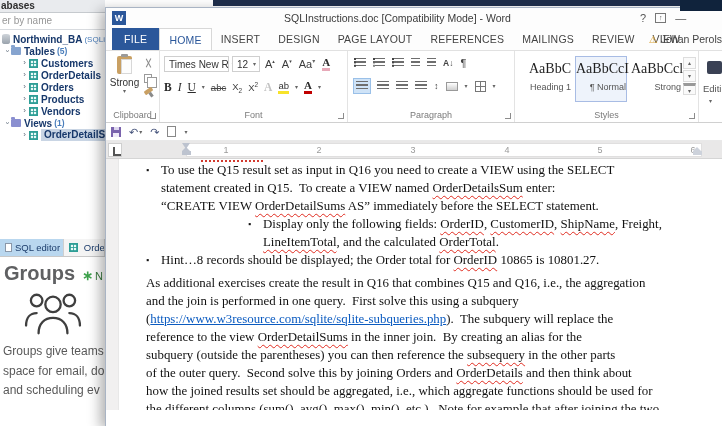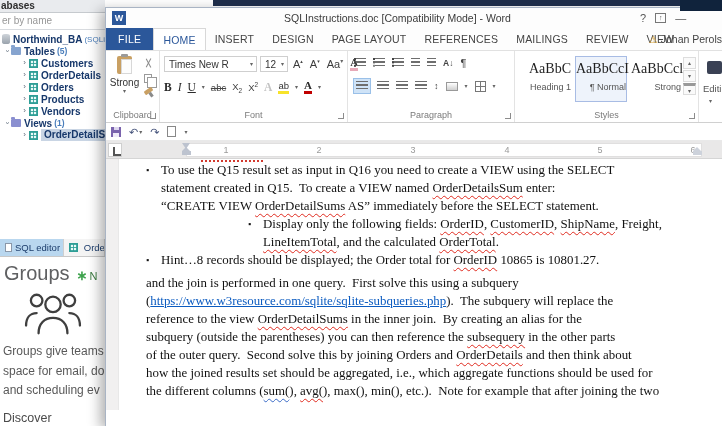--- a/index.html
+++ b/index.html
@@ -26,41 +26,41 @@
 .lbl-box{padding:0 3px;line-height:12px}
 .sel .lbl-box{background:#c9d5e4}
 .editor-tabs{position:absolute;left:0;top:239px;width:105px;height:18px;display:flex;border-bottom:1px solid #c8c8c8;background:#ececec}
 .etab{display:flex;align-items:center;gap:3px;padding:0 5px;font-size:9.5px;color:#1b3c6b;background:#f4f4f4;border-right:1px solid #cfcfcf;height:100%;white-space:nowrap;overflow:hidden}
 .etab.active{background:#b9d7ef}
 .doc-ic{width:7px;height:9px;border:1px solid #8a97a8;background:#fff;flex:0 0 auto}
 
 
 .groups{position:absolute;left:0;top:258px;width:105px;height:168px;background:#fff}
 .groups-head{display:flex;align-items:flex-end;gap:7px;padding:4px 0 0 4px}
-.groups-title{font-size:20px;color:#5f6062;font-weight:400}
+.groups-title{font-size:20px;color:#5f6062;font-weight:700}
 .new-btn{font-size:11px;color:#3a7a3f;display:flex;align-items:center;gap:2px;padding-bottom:3px}
 .star{color:#3DA24C;font-size:13px;font-weight:bold;line-height:10px}
 .people{display:block;margin:4px auto 0}
 .gdesc{font-size:12px;color:#595959;line-height:19.5px;padding-left:3px;margin-top:3px;white-space:nowrap}
 .discover{font-size:12.5px;color:#4a4a4a;padding-left:3px;margin-top:10px}
 
 
 .top-strip{position:absolute;left:213px;top:0;width:509px;height:6px;background:#1e2d49;z-index:4}
 .corner-block{position:absolute;left:680px;top:0;width:42px;height:11px;background:#10233c;z-index:6}
 
 
 .word{position:absolute;left:105px;top:7px;width:617px;height:419px;background:#fff;z-index:3;border:1px solid #a9b4c4;border-right:none;border-bottom:none;box-shadow:-5px 3px 12px rgba(0,0,0,.3)}
 .titlebar{position:relative;height:20px;background:#fdfdfd}
 .word-logo{position:absolute;left:6px;top:3px;width:14px;height:14px;background:#2B579A;color:#fff;font-size:9px;font-weight:bold;text-align:center;line-height:14px}
 .title{position:absolute;left:178px;top:0;height:20px;line-height:20px;font-size:10.5px;color:#3b3b3b;white-space:nowrap}
 .win-controls{position:absolute;left:534px;top:0;height:20px;display:flex;align-items:center;gap:9px;color:#555;font-size:11px}
 .ribbon-opts{width:11px;height:10px;border:1px solid #777;font-size:7px;line-height:8px;text-align:center;color:#555}
 
 .tabrow{position:relative;height:22px;display:flex;align-items:stretch;font-size:10.5px;color:#444;background:#fdfdfd}
-.file-tab{background:#2B579A;color:#fff;padding:0 12px;display:flex;align-items:center;letter-spacing:.3px}
+.file-tab{background:#2B579A;color:#fff;padding:0 12px;display:flex;align-items:center;margin-left:6px;letter-spacing:.3px}
 .rtab{padding:0 9px;display:flex;align-items:center;letter-spacing:.2px;white-space:nowrap}
 .rtab.active{color:#2B579A;background:#fff;border:1px solid #d8d8d8;border-bottom:none}
 .account{position:absolute;right:0;top:0;height:22px;display:flex;align-items:center;gap:3px;font-size:10.5px;color:#444;white-space:nowrap}
 .warn{color:#dca537;font-size:10px}
 
 .ribbon{position:relative;height:73px;border-top:1px solid #e1e1e1;border-bottom:1px solid #d0d0d0;display:flex;background:#fff}
 .rgroup{position:relative;border-right:1px solid #e3e3e3;height:100%;flex:0 0 auto}
 .glabel{position:absolute;bottom:2px;left:0;right:0;text-align:center;font-size:9px;color:#7a7a7a}
 .launcher{position:absolute;right:3px;bottom:3px;width:6px;height:6px;border-right:1px solid #8c8c8c;border-bottom:1px solid #8c8c8c}
 
@@ -77,21 +77,21 @@
 .cut-icon::before{transform:rotate(28deg)}.cut-icon::after{transform:rotate(-28deg)}
 .copy-icon{width:8px;height:9px;border:1px solid #9a9a9a;background:#fff;position:relative;display:inline-block}
 .copy-icon::after{content:"";position:absolute;left:2px;top:2px;width:8px;height:9px;border:1px solid #9a9a9a;background:#fff}
 .fp-icon{width:9px;height:4px;background:#c9a063;border-radius:1px;position:relative;transform:rotate(-35deg);display:inline-block}
 .fp-icon::after{content:"";position:absolute;left:3px;top:4px;width:3px;height:5px;background:#8a8a8a}
 
 .g-font{width:188px}
 .font-row1{position:absolute;left:4px;top:5px;display:flex;align-items:center;gap:3px}
 .combo{height:16px;border:1px solid #cfcfcf;display:flex;align-items:center;font-size:10px;color:#333;padding:0 3px 0 4px;background:#fff;white-space:nowrap}
 .combo .dd{margin-left:3px}
-.family{width:93px;justify-content:space-between}
+.family{width:65px;justify-content:space-between}
 .size{width:28px;justify-content:space-between}
 .fbtn{font-size:11px;color:#3b3b3b;padding:0 2px;display:flex;align-items:flex-start;line-height:13px;white-space:nowrap}
 .tri-up{font-size:5px;color:#444;line-height:6px}
 .tri-dn{font-size:5px;color:#444;line-height:6px}
 .font-row2{position:absolute;left:4px;top:27px;display:flex;align-items:center;gap:6px;height:18px}
 .fb{font-family:"Liberation Serif",serif;font-size:11.5px;color:#2b2b2b;line-height:14px}
 .b{font-weight:bold}.i{font-style:italic}.u{text-decoration:underline}
 .strike{font-size:9.5px;color:#444;text-decoration:line-through}
 .subsup{font-size:9.5px;color:#444}
 .subsup sub,.subsup sup{font-size:6.5px}
@@ -244,21 +244,20 @@
         <circle cx="30" cy="16" r="8"></circle>
         <path d="M2 38 c0-8 4-13 11-13"></path>
         <path d="M58 38 c0-8 -4-13 -11-13"></path>
         <path d="M15 46 c0-10 6-16 15-16 c9 0 15 6 15 16"></path>
       </svg>
       <div class="gdesc">
         <div>Groups give teams</div>
         <div>space for email, do</div>
         <div>and scheduling ev</div>
       </div>
-      <div class="discover">Discover</div>
     </div>
   </div>
 
   <div class="top-strip"></div>
   <div class="corner-block"></div>
 
   <div class="word">
     <div class="titlebar">
       <div class="word-logo">W</div>
       <div class="title">SQLInstructions.doc [Compatibility Mode] - Word</div>
@@ -435,20 +434,21 @@
       <div class="vruler"></div>
       <div class="squig-top"></div>
       <div class="doc-text">
           <div class="dline bullet"><span class="bul">▪</span><span>To use the Q15 result set as input in Q16 you need to create a VIEW using the SELECT</span></div>
           <div class="dline cont"><span>statement created in Q15.  To create a VIEW named </span><span class="sq">OrderDetailsSum</span><span> enter:</span></div>
           <div class="dline cont"><span>“CREATE VIEW </span><span class="sq">OrderDetailSums</span><span> AS” immediately before the SELECT statement.</span></div>
           <div class="dline sub"><span class="bul">▪</span><span>Display only the following fields: </span><span class="sq">OrderID</span><span>, </span><span class="sq">CustomerID</span><span>, </span><span class="sq">ShipName</span><span>, Freight,</span></div>
           <div class="dline subcont"><span class="sq">LineItemTotal</span><span>, and the calculated </span><span class="sq">OrderTotal</span><span>.</span></div>
           <div class="dline bullet"><span class="bul">▪</span><span>Hint…8 records should be displayed; the Order total for </span><span class="sq">OrderID</span><span> 10865 is 10801.27.</span></div>
           <div class="gapline"></div>
+          <div class="dline para"><span>As additional exercises create the result in Q16 that combines Q15 and Q16, i.e., the aggregation</span></div>
           <div class="dline para"><span>and the join is performed in one query.  First solve this using a subquery</span></div>
           <div class="dline para"><span>(</span><span class="link">https://www.w3resource.com/sqlite/sqlite-subqueries.php</span><span>).  The subquery will replace the</span></div>
           <div class="dline para"><span>reference to the view </span><span class="sq">OrderDetailSums</span><span> in the inner join.  By creating an alias for the</span></div>
           <div class="dline para"><span>subquery (outside the parentheses) you can then reference the </span><span class="sq">subsequery</span><span> in the other parts</span></div>
           <div class="dline para"><span>of the outer query.  Second solve this by joining Orders and </span><span class="sq">OrderDetails</span><span> and then think about</span></div>
           <div class="dline para"><span>how the joined results set should be aggregated, i.e., which aggregate functions should be used for</span></div>
           <div class="dline para"><span>the different columns (</span><span class="bsq">sum(</span><span>), </span><span class="sq">avg(</span><span>), max(), min(), etc.).  Note for example that after joining the two</span></div>
         </div>
     </div>
   </div>

